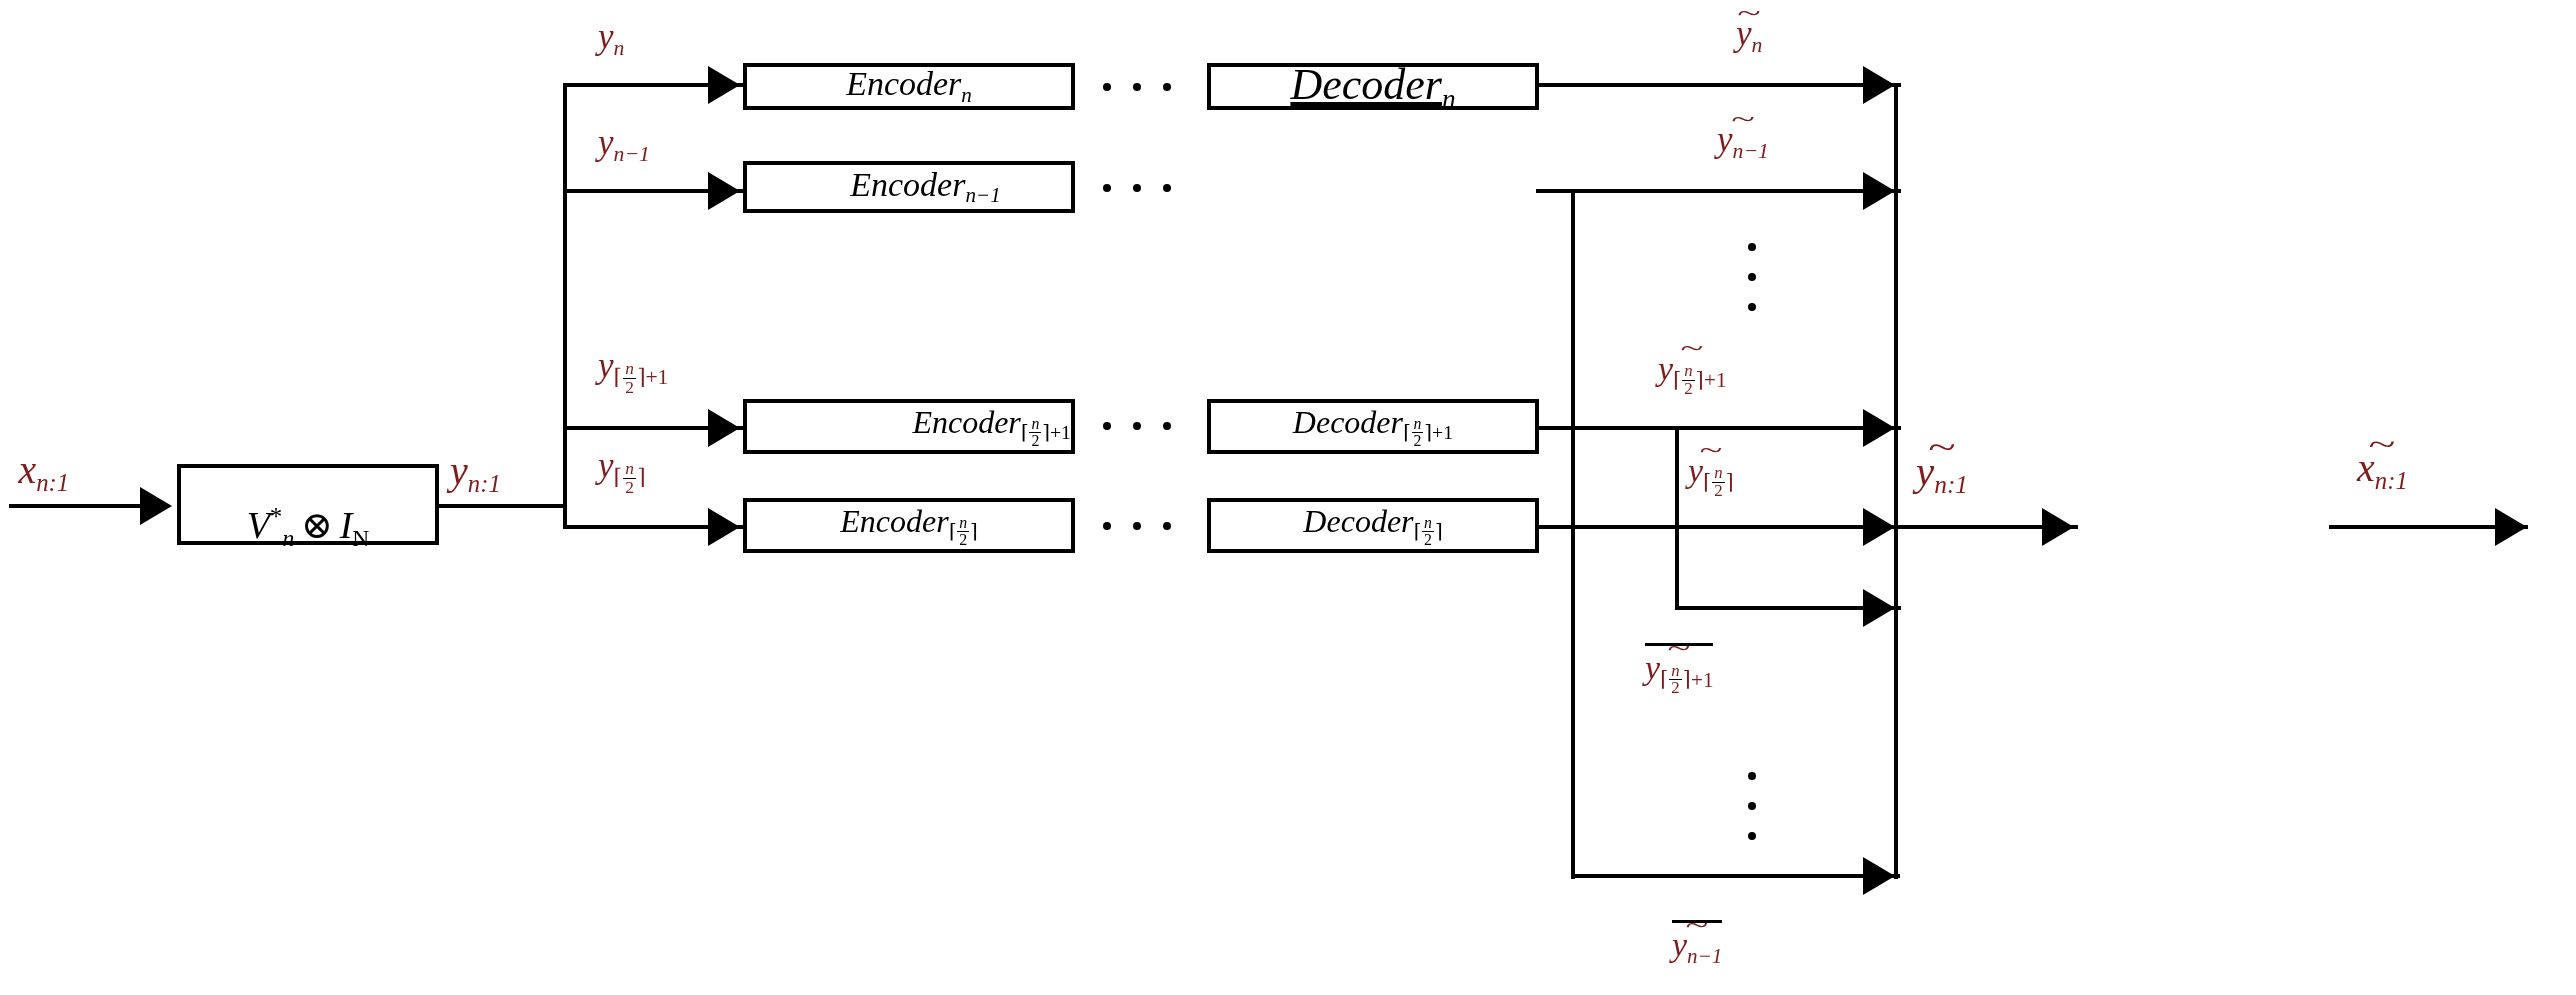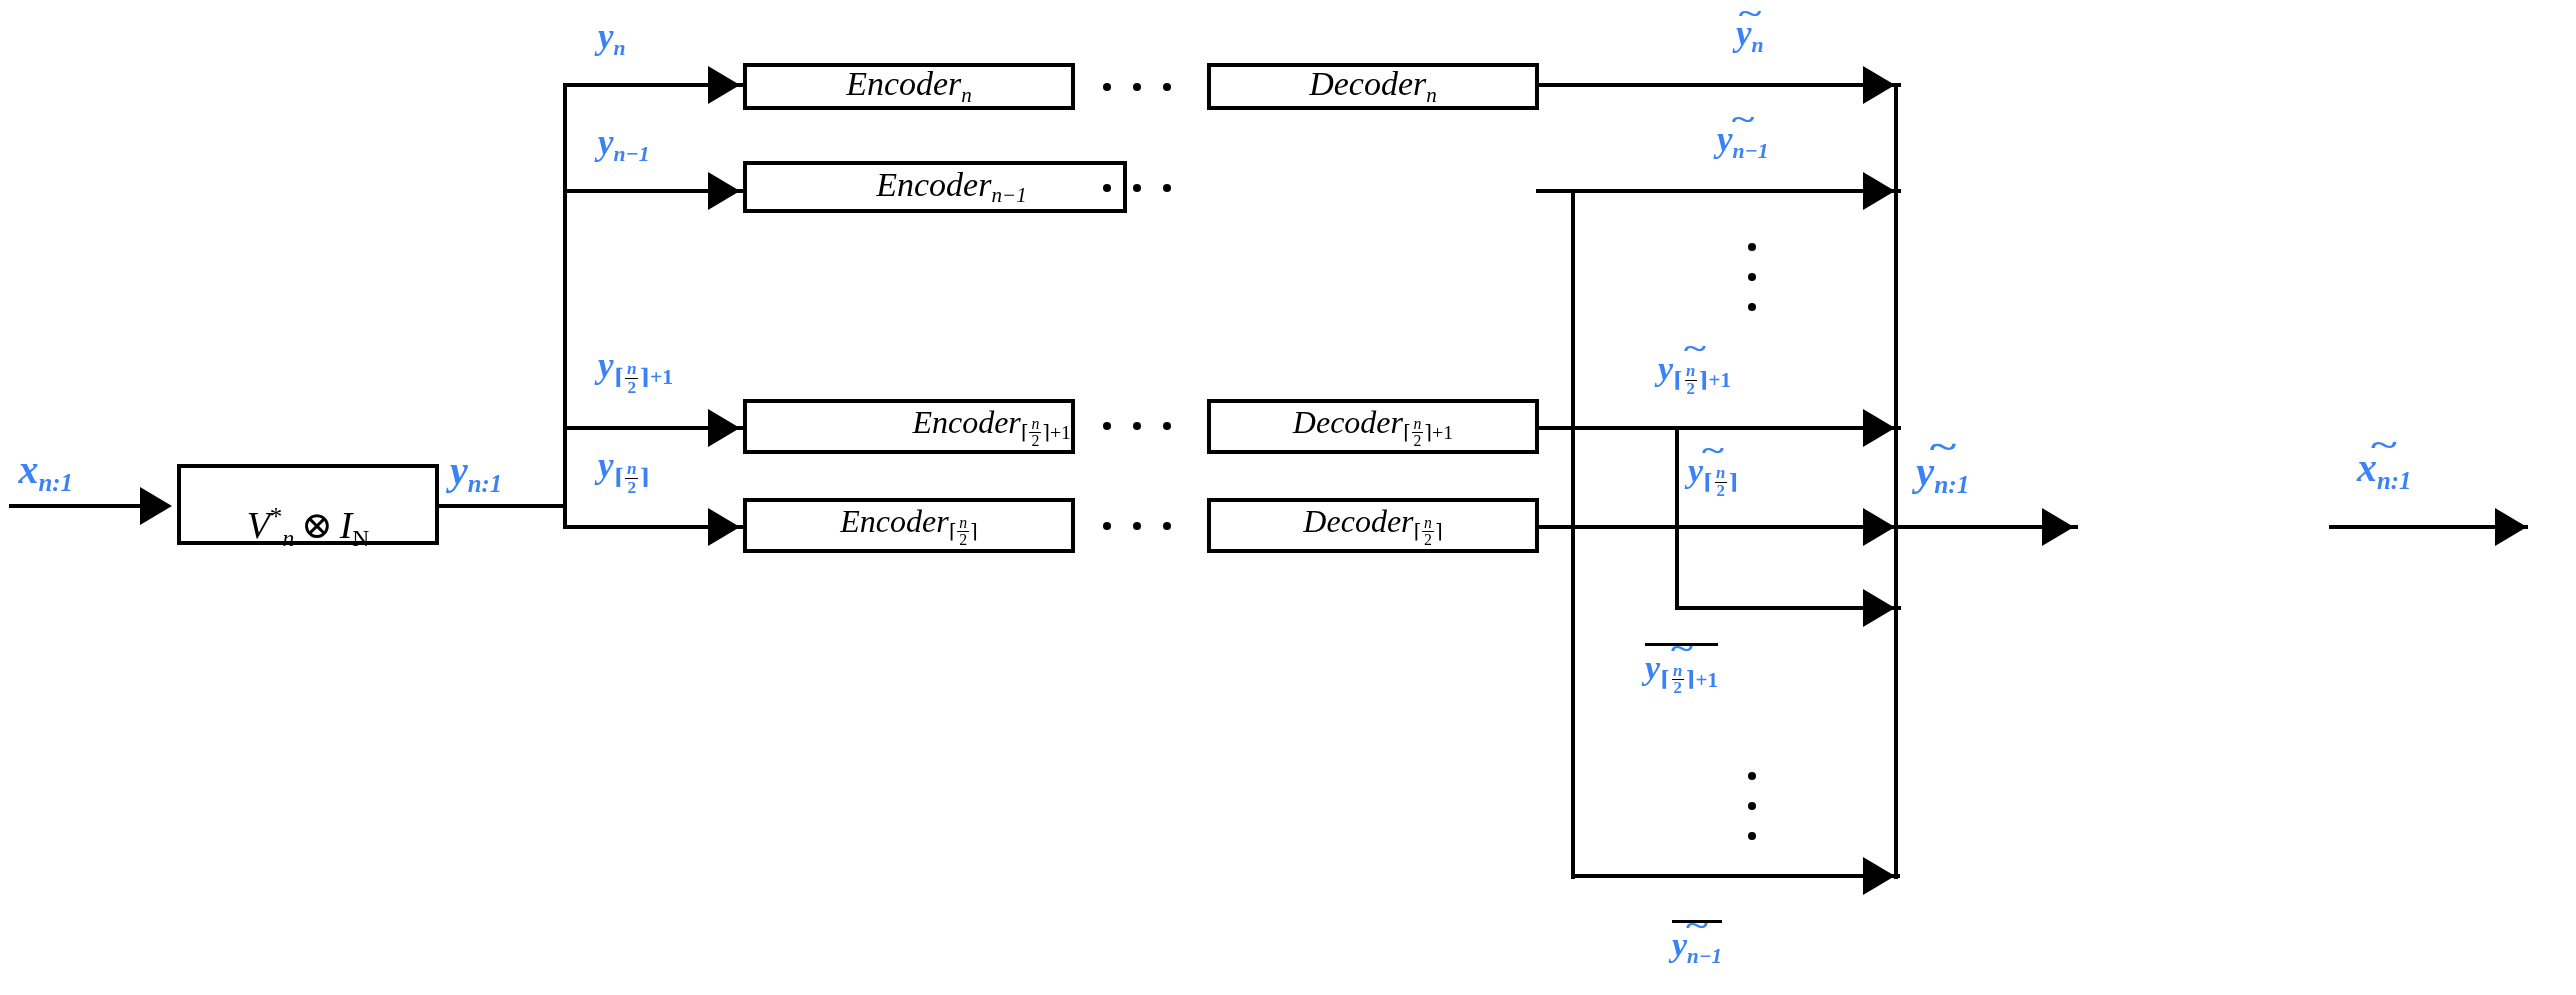--- a/index.html
+++ b/index.html
@@ -6,21 +6,21 @@
   body{font-family:"Liberation Serif","DejaVu Serif",serif;}
   #stage{position:relative;width:2576px;height:996px;background:#fff;overflow:hidden;}
 
   
   .hline{position:absolute;background:#000;height:4.4px;}
   .vline{position:absolute;background:#000;width:4.4px;}
   .box{position:absolute;border:4.4px solid #000;background:#fff;box-sizing:border-box;
        display:flex;align-items:center;justify-content:center;}
   .arrow-r{position:absolute;width:0;height:0;border-top:19px solid transparent;
            border-bottom:19px solid transparent;border-left:32px solid #000;}
-  .lbl{position:absolute;white-space:nowrap;color:#3b82f6;line-height:1;font-weight:bold;}
+  .lbl{position:absolute;white-space:nowrap;color:#7f1d1d;line-height:1;}
 
   
   .m{font-style:italic;font-family:"Liberation Serif","DejaVu Serif",serif;}
   .up{font-style:normal;}
   .sub{font-size:.62em;vertical-align:-.33em;font-style:italic;display:inline-block;}
   .sub .up{font-style:normal;}
   .frac{display:inline-flex;flex-direction:column;align-items:center;
         vertical-align:-.42em;font-size:.80em;line-height:1;margin:0 .06em;}
   .frac .num{display:block;padding:0 .12em;}
   .frac .den{display:block;border-top:1.8px solid #000;padding:0 .12em;}
@@ -86,21 +86,21 @@
               <span class="num m">n</span>
               <span class="den up">2</span>
             </span>⌉</span></span></span>
   </div>
   <div class="hline" style="left:563px;top:525px;width:184px;"></div>
   <div class="arrow-r" style="left:708px;top:508px;"></div>
 
   <div class="box" style="left:743px;top:63px;width:332px;height:47px;">
     <span class="m" style="font-size:34px;">Encoder<span class="sub">n</span></span>
   </div>
-  <div class="box" style="left:743px;top:161px;width:384px;height:52px;padding-left:33px;">
+  <div class="box" style="left:743px;top:161px;width:332px;height:52px;padding-left:33px;">
     <span class="m" style="font-size:34px;">Encoder<span class="sub">n−1</span></span>
   </div>
   <div class="box" style="left:743px;top:399px;width:332px;height:55px;justify-content:flex-end;">
     <span class="m" style="font-size:32px;">Encoder<span class="sub"><span class="ceil">⌈<span class="frac">
               <span class="num m">n</span>
               <span class="den up">2</span>
             </span>⌉</span><span class="up">+1</span></span></span>
   </div>
   <div class="box" style="left:743px;top:498px;width:332px;height:55px;text-align:right;">
     <span class="m" style="font-size:32px;">Encoder<span class="sub"><span class="ceil">⌈<span class="frac">
@@ -124,21 +124,21 @@
       <i></i>
       <i></i>
     </div>
   <div class="bdots" style="left:1103px;top:522px;">
       <i></i>
       <i></i>
       <i></i>
     </div>
 
   <div class="box" style="left:1207px;top:63px;width:332px;height:47px;">
-    <span class="m" style="font-size:34px;">Decoder<span class="sub">n</span></span>
+    <span class="m" style="font-size:44px;text-decoration:underline;">Decoder<span class="sub">n</span></span>
   </div>
   <div class="box" style="left:1207px;top:399px;width:332px;height:55px;">
     <span class="m" style="font-size:32px;">Decoder<span class="sub"><span class="ceil">⌈<span class="frac">
               <span class="num m">n</span>
               <span class="den up">2</span>
             </span>⌉</span><span class="up">+1</span></span></span>
   </div>
   <div class="box" style="left:1207px;top:498px;width:332px;height:55px;justify-content:center;">
     <span class="m" style="font-size:32px;">Decoder<span class="sub"><span class="ceil">⌈<span class="frac">
               <span class="num m">n</span>

